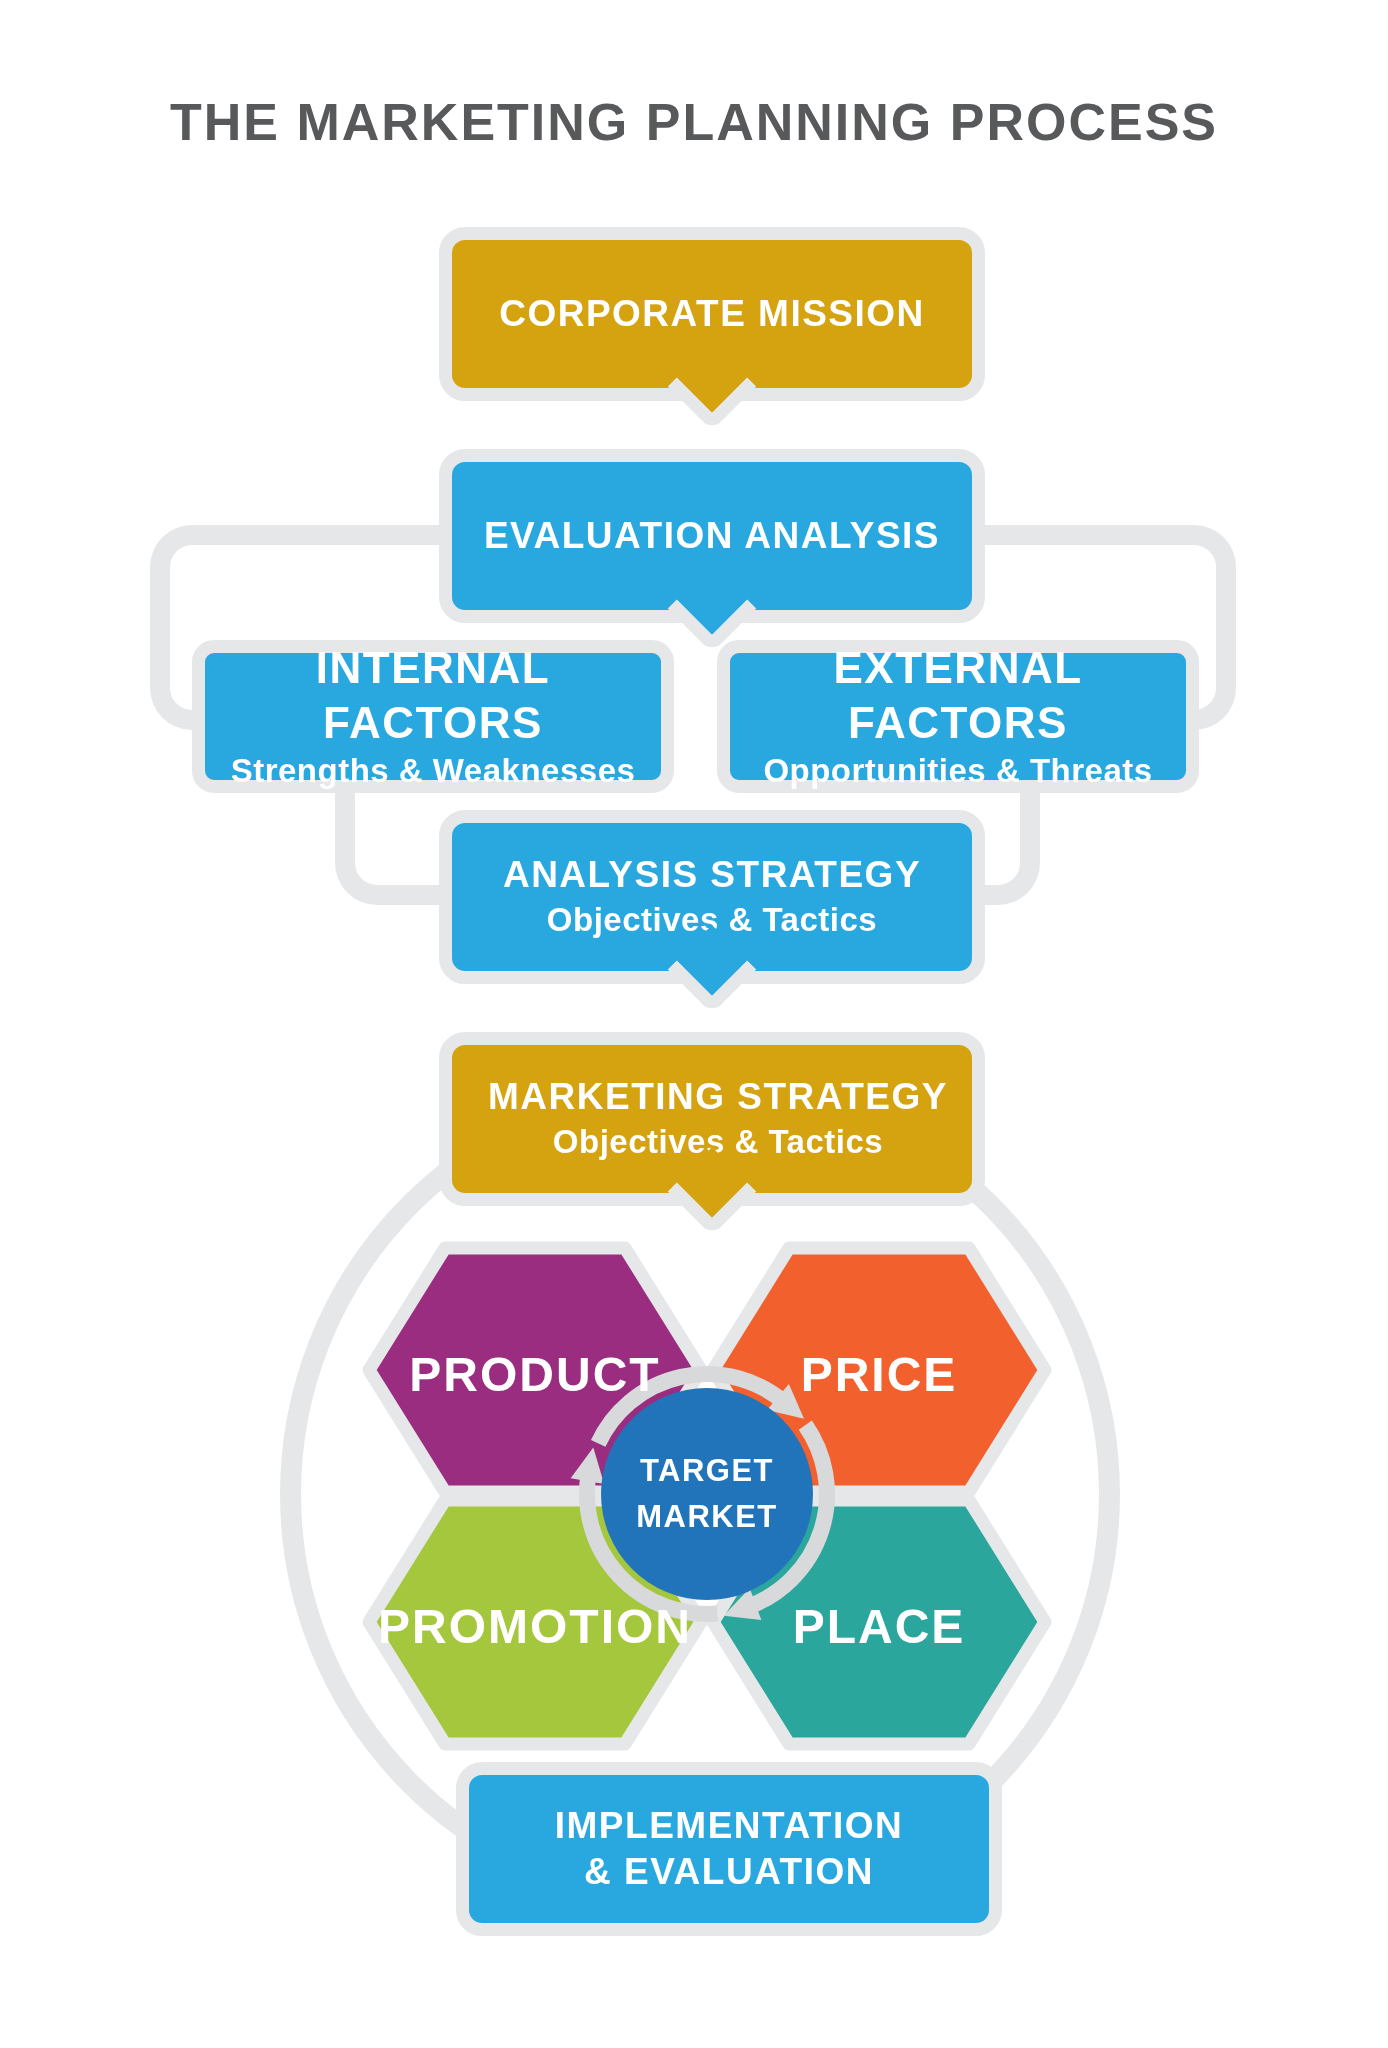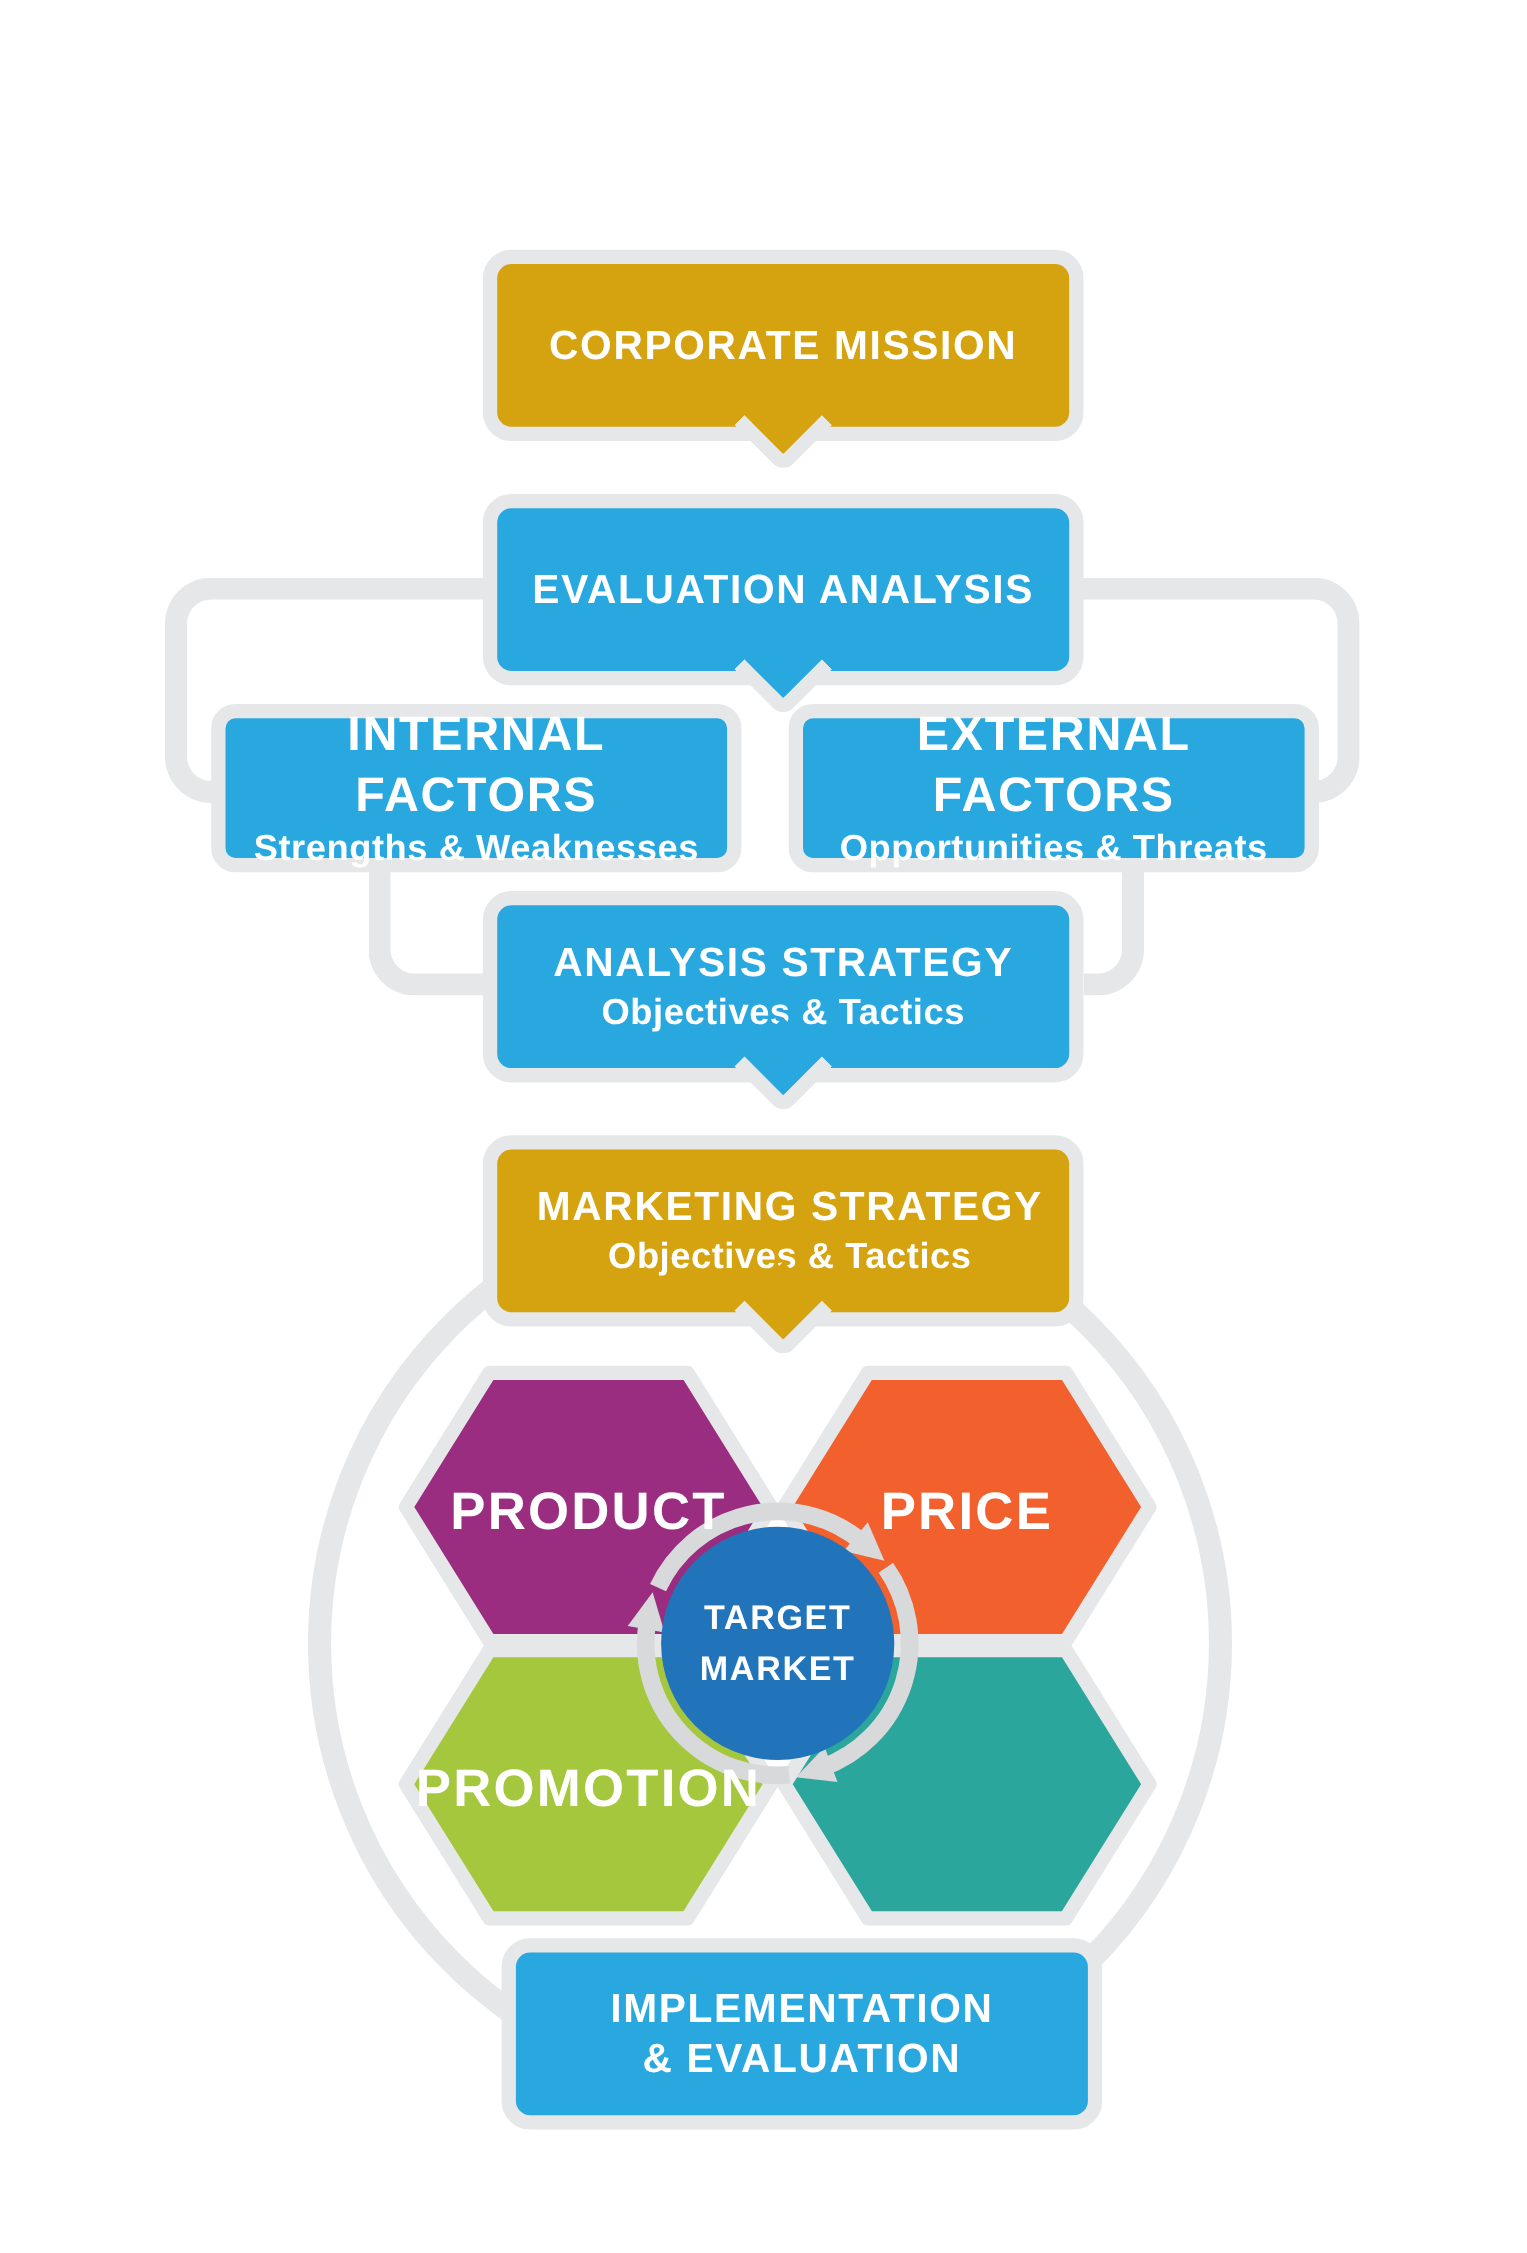--- a/index.html
+++ b/index.html
@@ -52,20 +52,21 @@
     position:absolute;z-index:4;color:#ffffff;font-weight:bold;
     font-size:48px;letter-spacing:2px;text-align:center;
   }
   #label-target{font-size:31px;line-height:46px;letter-spacing:1.5px;}
 </style>
 </head>
 <body>
 
 <div class="canvas">
 
+  <div class="title">THE MARKETING PLANNING PROCESS</div>
 
   <div class="conn" id="conn-tl"></div>
   <div class="conn" id="conn-tr"></div>
   <div class="conn" id="conn-bl"></div>
   <div class="conn" id="conn-br"></div>
 
   <div id="big-circle"></div>
 
   <svg id="mix-svg" width="1388" height="2048" viewBox="0 0 1388 2048">
     <g stroke-linejoin="round" stroke-width="13">
@@ -83,20 +84,21 @@
       <path transform="translate(784.1,1402.1) rotate(40)" d="M -8 -17 L 26 0 L -8 17 Z"></path>
       <path transform="translate(748.0,1606.8) rotate(160)" d="M -8 -17 L 26 0 L -8 17 Z"></path>
       <path transform="translate(588.8,1473.2) rotate(280)" d="M -8 -17 L 26 0 L -8 17 Z"></path>
     </g>
     <circle cx="707" cy="1494" r="106" style="fill:var(--target_blue)"></circle>
   </svg>
 
   <div class="hexlabel" style="left:375px;top:1347px;width:320px;">PRODUCT</div>
   <div class="hexlabel" style="left:719px;top:1347px;width:320px;">PRICE</div>
   <div class="hexlabel" style="left:375px;top:1599px;width:320px;">PROMOTION</div>
+  <div class="hexlabel" style="left:719px;top:1599px;width:320px;">PLACE</div>
   <div class="hexlabel" id="label-target" style="left:577px;top:1448px;width:260px;">
     <div>TARGET</div>
     <div>MARKET</div>
   </div>
 
   <div class="bubble gold" style="left:439px;top:227px;width:546px;height:174px;">
     <div class="bubble-label">CORPORATE MISSION</div>
     <div class="tail"></div>
   </div>
 

